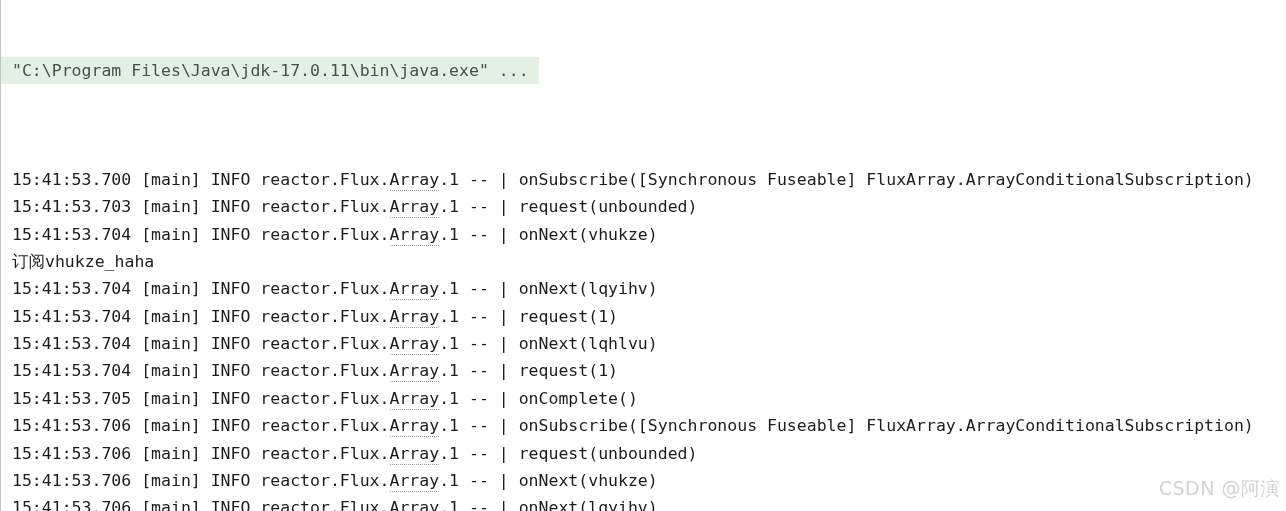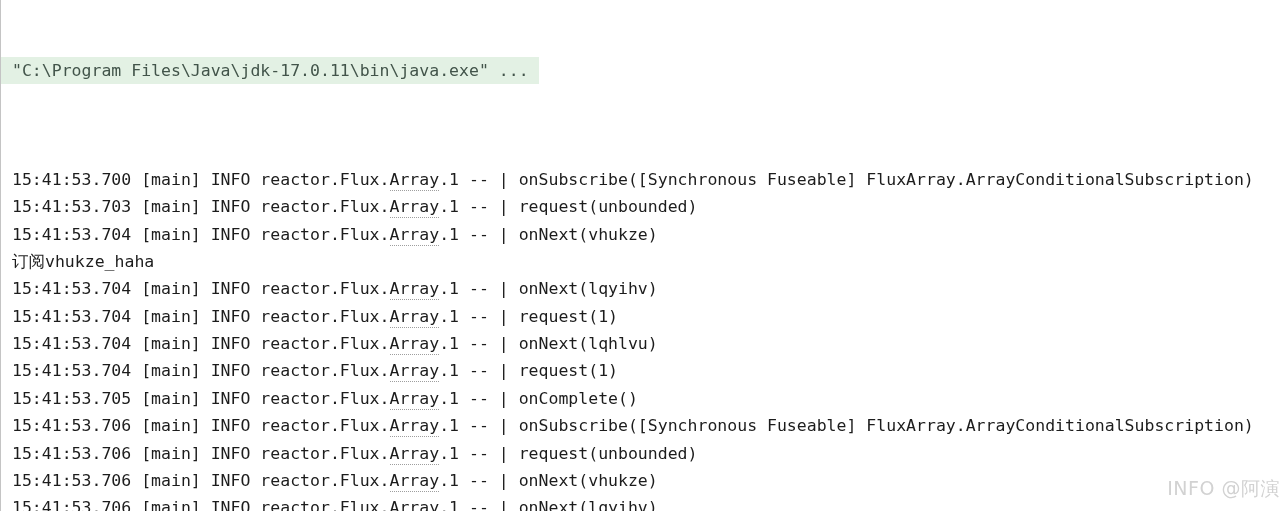--- a/index.html
+++ b/index.html
@@ -57,14 +57,14 @@
   }
 </style>
 </head>
 <body>
 
 <div class="console">
   <div class="line cmd-line"><span class="cmd-highlight">"C:\Program Files\Java\jdk-17.0.11\bin\java.exe" ...</span></div>
 
   <div><div class="line"><span>15:41:53.700 [main] INFO reactor.Flux.</span><span class="typo-underline">Array</span><span>.1 -- | </span><span>onSubscribe([Synchronous Fuseable] FluxArray.ArrayConditionalSubscription)</span></div><div class="line"><span>15:41:53.703 [main] INFO reactor.Flux.</span><span class="typo-underline">Array</span><span>.1 -- | </span><span>request(unbounded)</span></div><div class="line"><span>15:41:53.704 [main] INFO reactor.Flux.</span><span class="typo-underline">Array</span><span>.1 -- | </span><span>onNext(vhukze)</span></div><div class="line"><span></span><span class=""></span><span></span><span>订阅vhukze_haha</span></div><div class="line"><span>15:41:53.704 [main] INFO reactor.Flux.</span><span class="typo-underline">Array</span><span>.1 -- | </span><span>onNext(lqyihv)</span></div><div class="line"><span>15:41:53.704 [main] INFO reactor.Flux.</span><span class="typo-underline">Array</span><span>.1 -- | </span><span>request(1)</span></div><div class="line"><span>15:41:53.704 [main] INFO reactor.Flux.</span><span class="typo-underline">Array</span><span>.1 -- | </span><span>onNext(lqhlvu)</span></div><div class="line"><span>15:41:53.704 [main] INFO reactor.Flux.</span><span class="typo-underline">Array</span><span>.1 -- | </span><span>request(1)</span></div><div class="line"><span>15:41:53.705 [main] INFO reactor.Flux.</span><span class="typo-underline">Array</span><span>.1 -- | </span><span>onComplete()</span></div><div class="line"><span>15:41:53.706 [main] INFO reactor.Flux.</span><span class="typo-underline">Array</span><span>.1 -- | </span><span>onSubscribe([Synchronous Fuseable] FluxArray.ArrayConditionalSubscription)</span></div><div class="line"><span>15:41:53.706 [main] INFO reactor.Flux.</span><span class="typo-underline">Array</span><span>.1 -- | </span><span>request(unbounded)</span></div><div class="line"><span>15:41:53.706 [main] INFO reactor.Flux.</span><span class="typo-underline">Array</span><span>.1 -- | </span><span>onNext(vhukze)</span></div><div class="line"><span>15:41:53.706 [main] INFO reactor.Flux.</span><span class="typo-underline">Array</span><span>.1 -- | </span><span>onNext(lqyihv)</span></div></div>
 
-  <div class="watermark">INFO @阿演</div>
+  <div class="watermark">CSDN @阿演</div>
 </div>
 
 </body></html>

